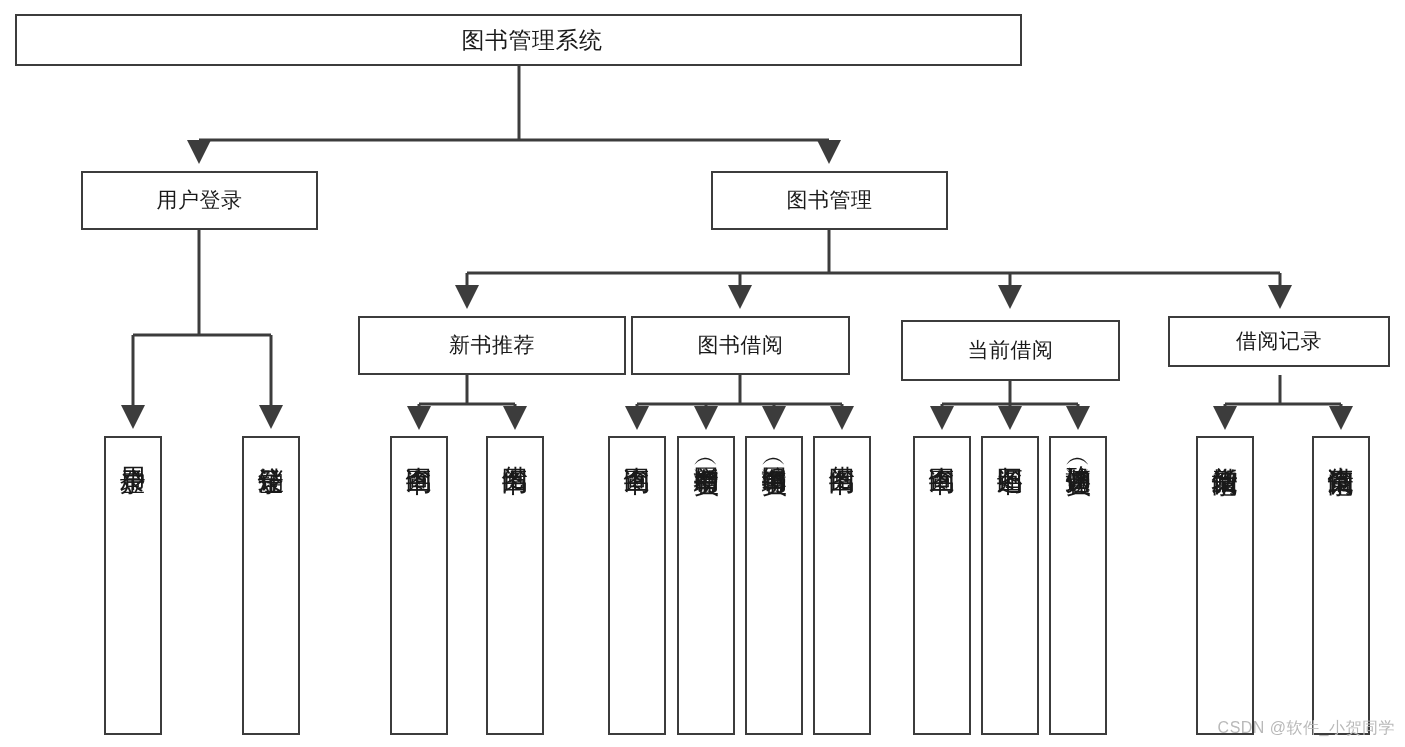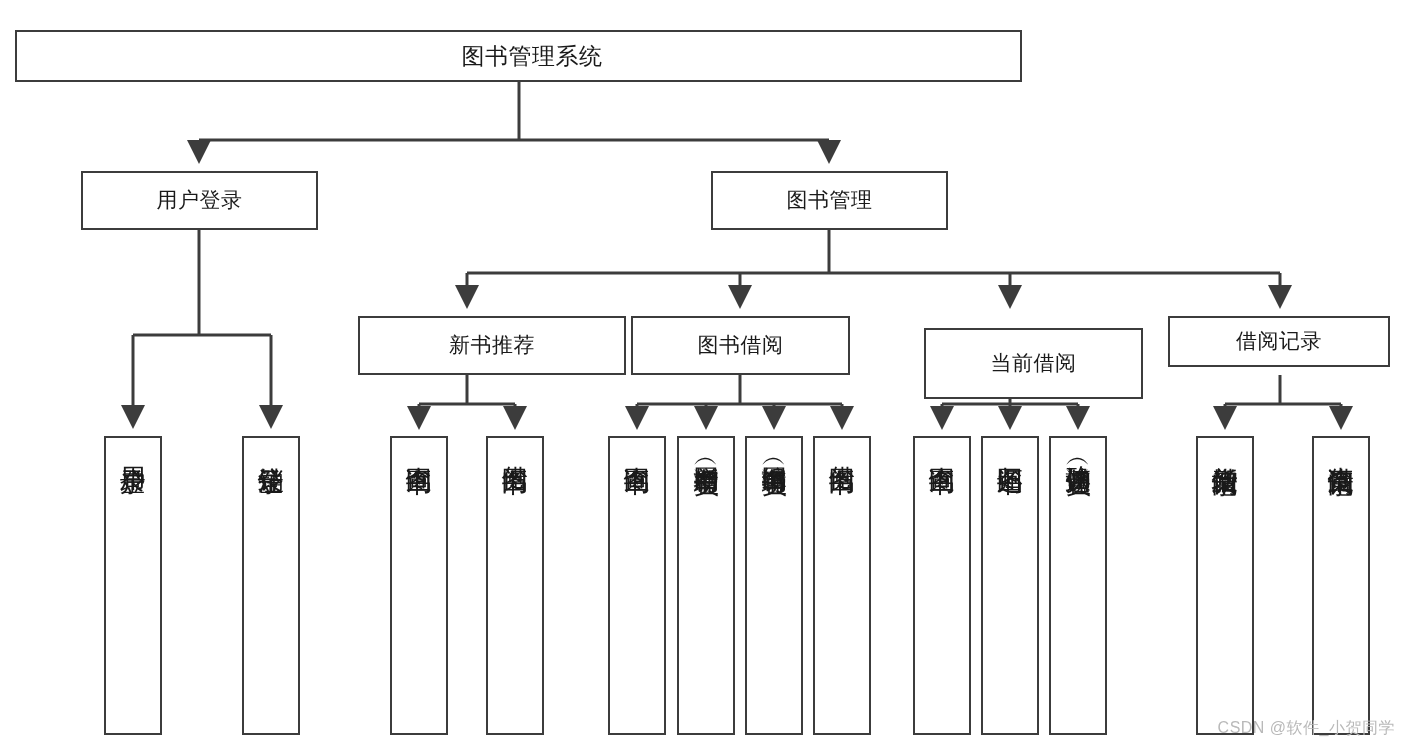--- a/index.html
+++ b/index.html
@@ -119,38 +119,38 @@
       <path d="M 1010 404 L 1010 426" marker-end="url(#arrow)"></path>
       <path d="M 1078 404 L 1078 426" marker-end="url(#arrow)"></path>
 
       <path d="M 1280 375 L 1280 404"></path>
       <path d="M 1225 404 L 1341 404"></path>
       <path d="M 1225 404 L 1225 426" marker-end="url(#arrow)"></path>
       <path d="M 1341 404 L 1341 426" marker-end="url(#arrow)"></path>
     </g>
   </svg>
 
-  <div class="node horiz" id="root-node" style="left:15px; top:30px; width:1007px; height:52px;padding-left:27px;">
+  <div class="node horiz" id="root-node" style="left:15px; top:14px; width:1007px; height:52px;padding-left:27px;">
     <span class="label">图书管理系统</span>
   </div>
 
   <div class="node horiz" style="left:81px; top:171px; width:237px; height:59px;">
     <span class="label">用户登录</span>
   </div>
   <div class="node horiz" style="left:711px; top:171px; width:237px; height:59px;align-items:center;">
     <span class="label">图书管理</span>
   </div>
 
   <div class="node horiz" style="left:358px; top:316px; width:268px; height:59px;">
     <span class="label">新书推荐</span>
   </div>
   <div class="node horiz" style="left:631px; top:316px; width:219px; height:59px;">
     <span class="label">图书借阅</span>
   </div>
-  <div class="node horiz" style="left:901px; top:328px; width:219px; height:71px;margin-left:23px;">
+  <div class="node horiz" style="left:901px; top:320px; width:219px; height:61px;">
     <span class="label">当前借阅</span>
   </div>
   <div class="node horiz" style="left:1168px; top:316px; width:222px; height:51px;">
     <span class="label">借阅记录</span>
   </div>
 
   <div class="node vert" style="left:104px; top:436px; width:58px; height:299px;">
     <span class="label">用户登录</span>
   </div>
   <div class="node vert" style="left:242px; top:436px; width:58px; height:299px;">

